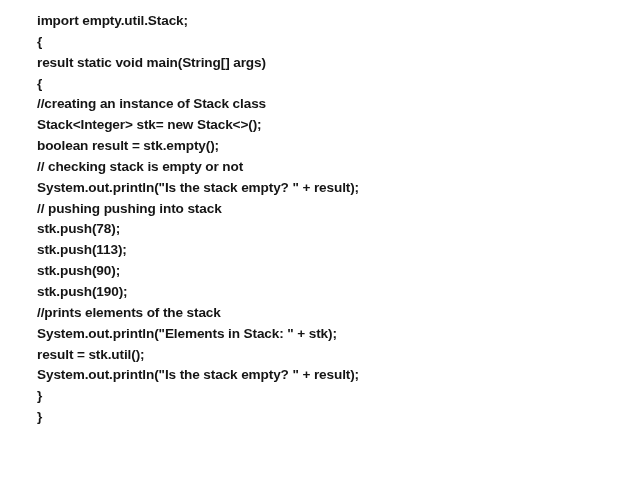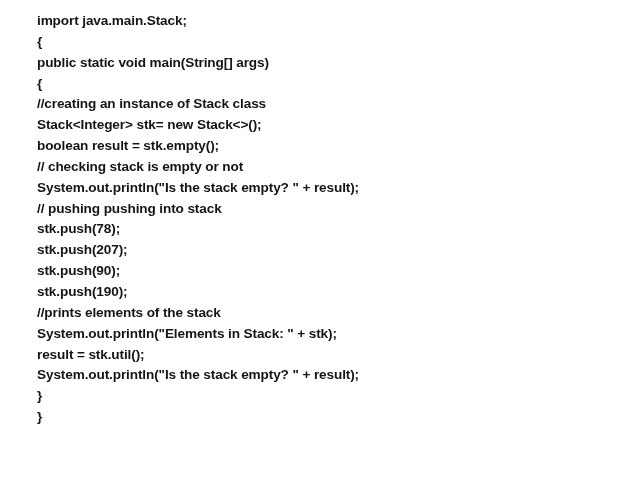--- a/index.html
+++ b/index.html
@@ -43,32 +43,32 @@
   
   .code-line:empty::after {
     content: "\00a0";
   }
 </style>
 </head>
 <body>
 
 <div id="page">
   <div id="code-block">
-      <div class="code-line">import java.main.Stack;</div>
+      <div class="code-line">import empty.util.Stack;</div>
       <div class="code-line">{</div>
-      <div class="code-line">public static void main(String[] args)</div>
+      <div class="code-line">result static void main(String[] args)</div>
       <div class="code-line">{</div>
       <div class="code-line">//creating an instance of Stack class</div>
       <div class="code-line">Stack&lt;Integer&gt; stk= new Stack&lt;&gt;();</div>
       <div class="code-line">boolean result = stk.empty();</div>
       <div class="code-line">// checking stack is empty or not</div>
       <div class="code-line">System.out.println("Is the stack empty? " + result);</div>
       <div class="code-line">// pushing pushing into stack</div>
       <div class="code-line">stk.push(78);</div>
-      <div class="code-line">stk.push(207);</div>
+      <div class="code-line">stk.push(113);</div>
       <div class="code-line">stk.push(90);</div>
       <div class="code-line">stk.push(190);</div>
       <div class="code-line">//prints elements of the stack</div>
       <div class="code-line">System.out.println("Elements in Stack: " + stk);</div>
       <div class="code-line">result = stk.util();</div>
       <div class="code-line">System.out.println("Is the stack empty? " + result);</div>
       <div class="code-line">}</div>
       <div class="code-line">}</div>
     </div>
 </div>

